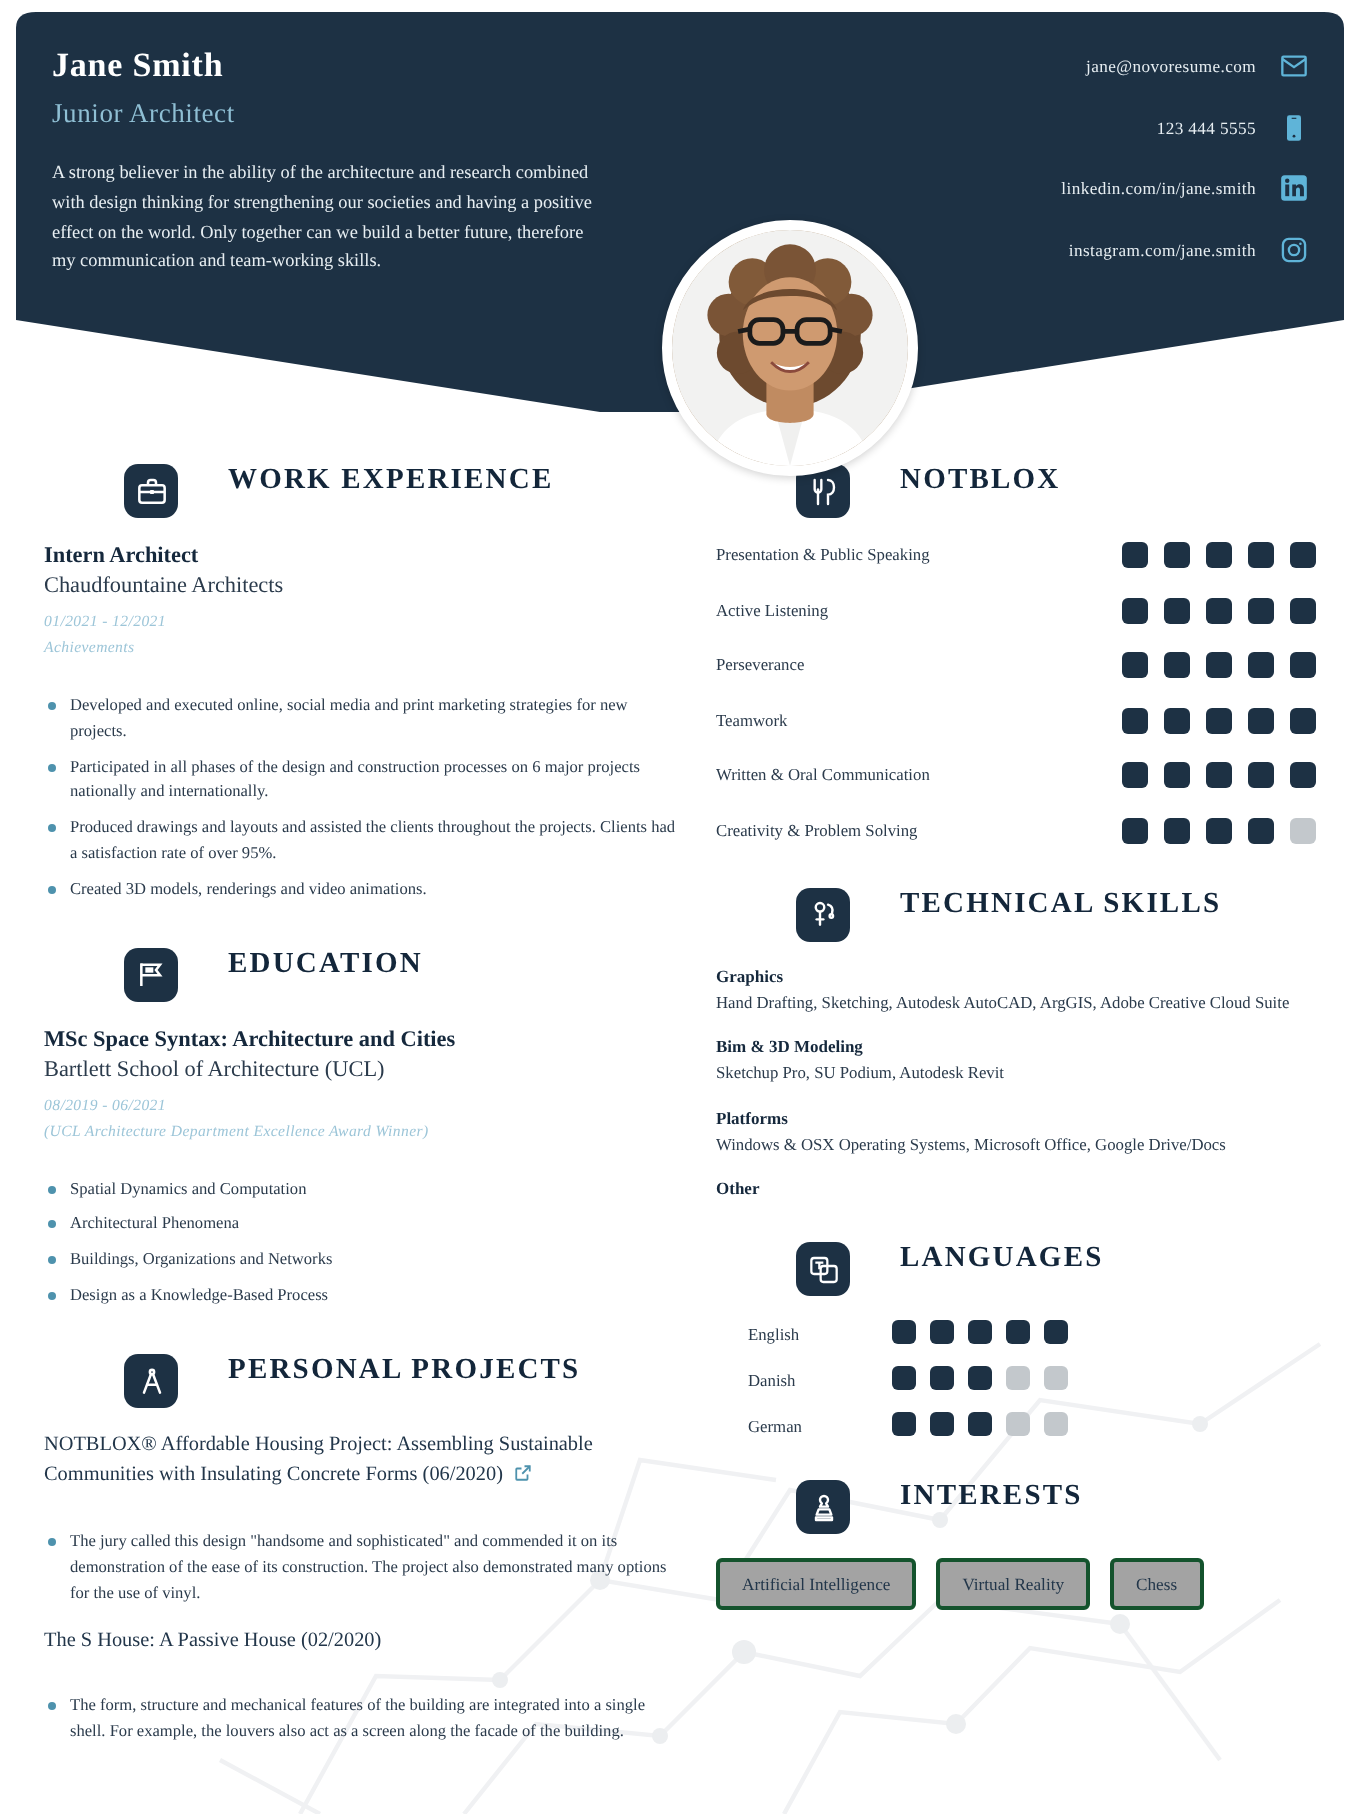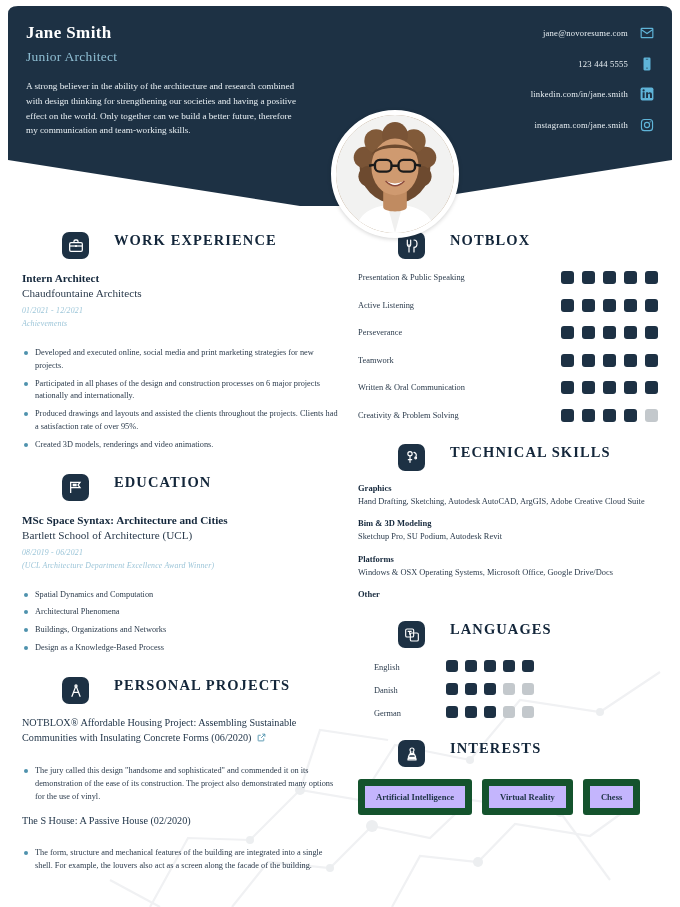--- a/index.html
+++ b/index.html
@@ -250,27 +250,26 @@
   }
   .tech-body {
     font-size: 8.4px;
     color: #2b3b4c;
     line-height: 1.5;
   }
 
   
   .chips { display: flex; gap: 10px; flex-wrap: wrap; }
   .chip {
-    border: 7px solid #14532d;
+    border: 2px solid #14532d;
     border-radius: 3px;
     padding: 6px 11px;
     font-size: 8.6px;
     color: #22364a;
-    background: #c4b5fd;
-    font-weight: bold;
+    background: #a3a3a3;
   }
 </style>
 </head>
 <body>
 
 <svg id="watermark" viewBox="0 0 680 907">
   <g stroke="#f0f1f3" stroke-width="2.2" fill="none">
     <path d="M150 907 L188 838 L250 840 L300 790 L360 800 L395 745 L470 760"></path>
     <path d="M232 907 L268 862 L330 868 L372 826 L430 838 L470 800 L560 812"></path>
     <path d="M392 907 L420 856 L478 862 L515 824 L590 836 L640 800"></path>

